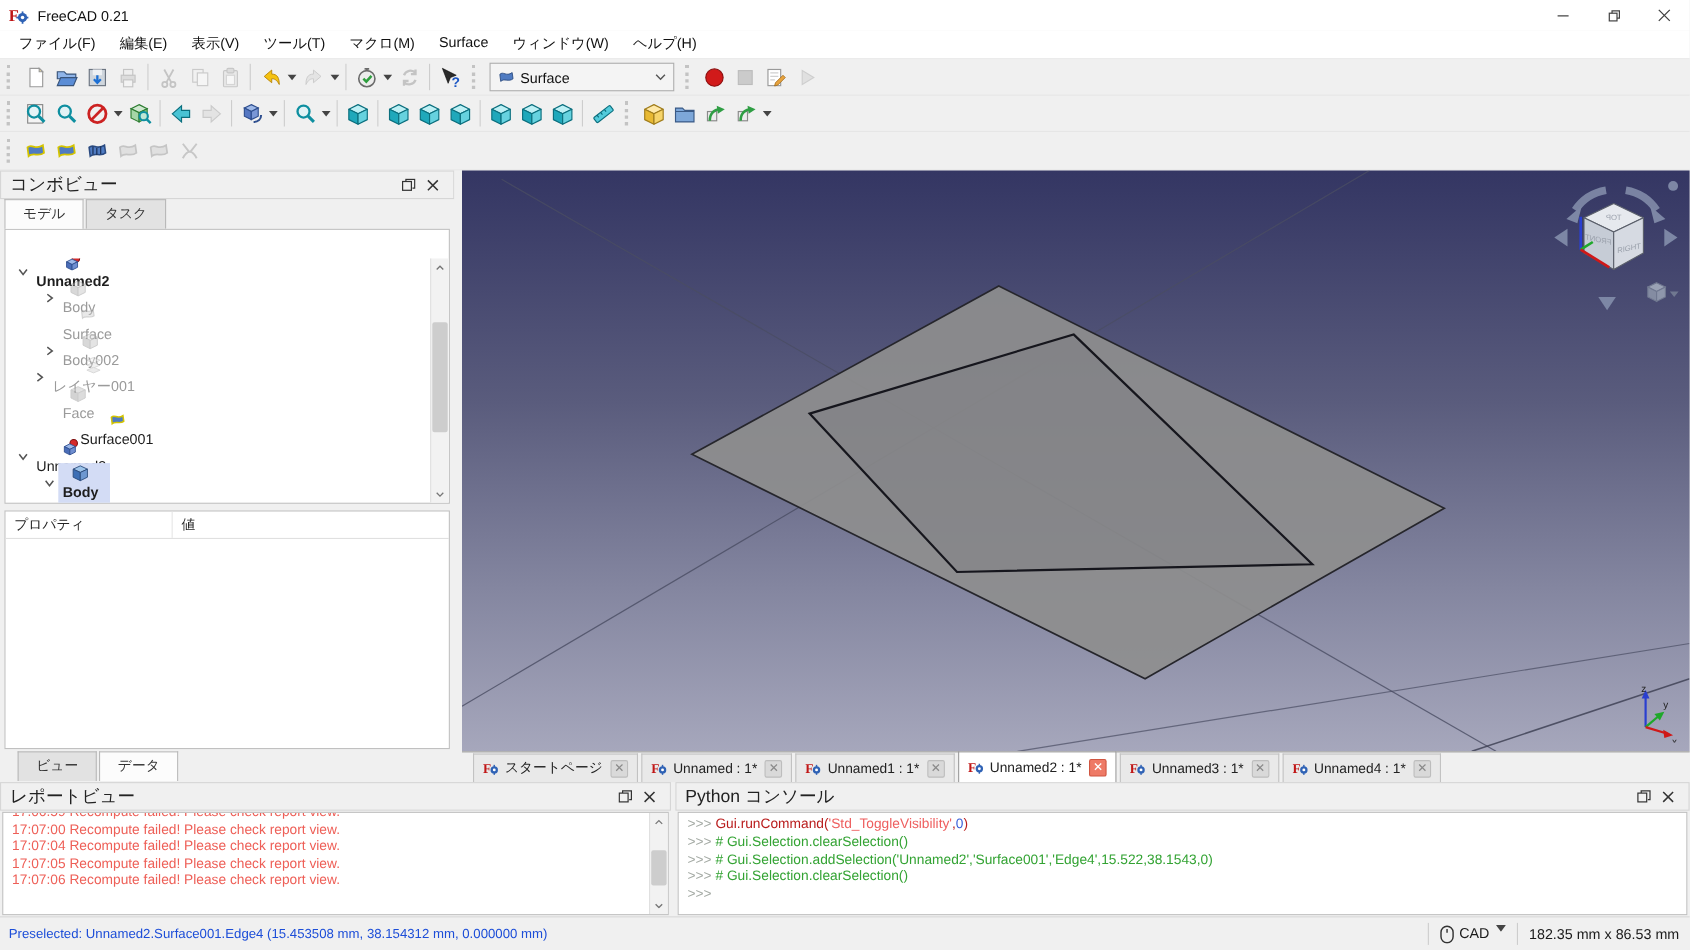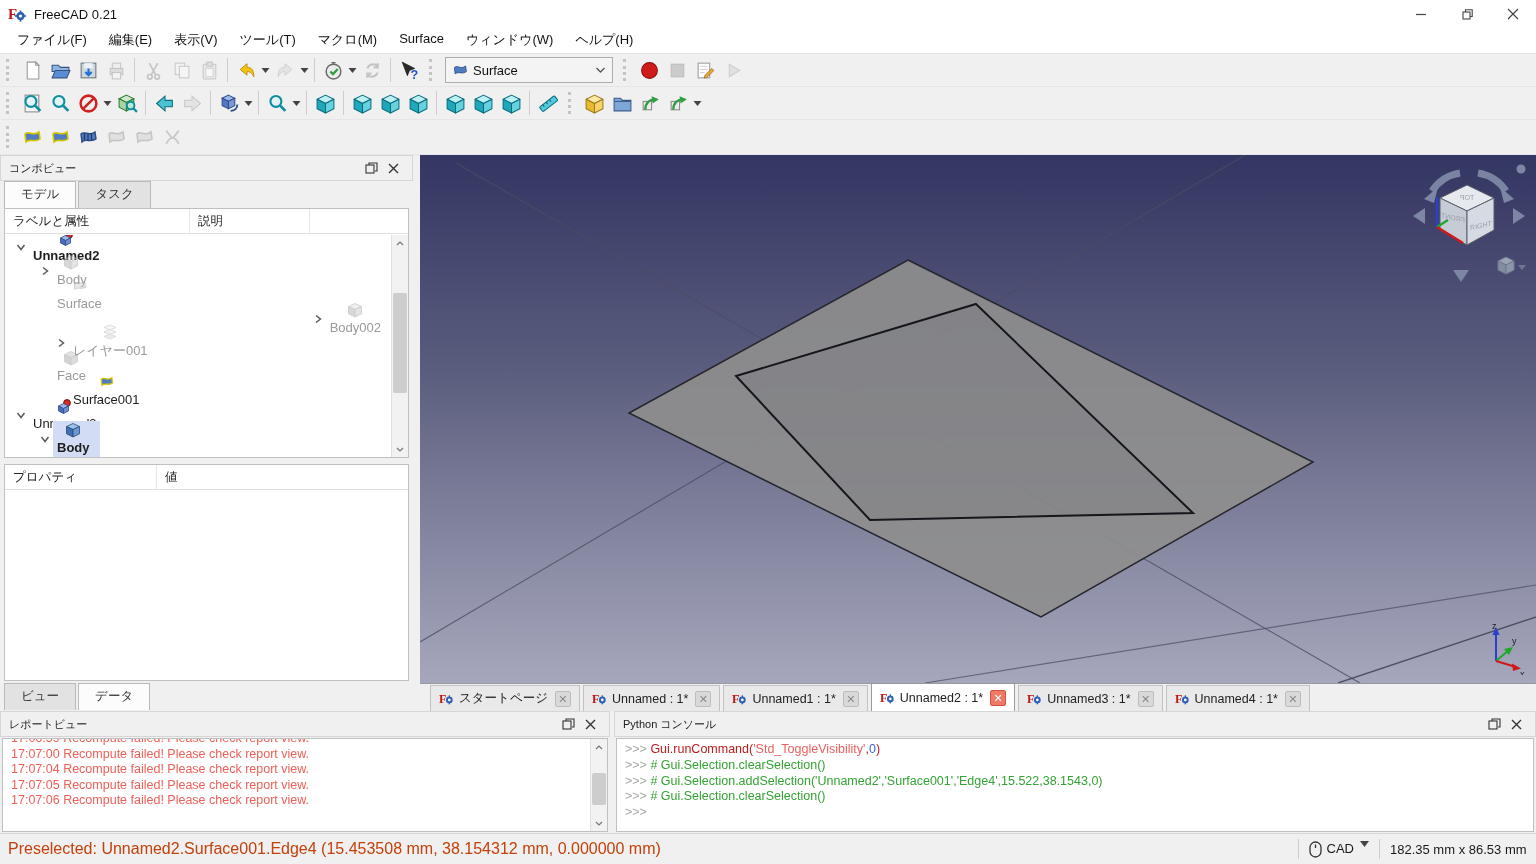--- a/index.html
+++ b/index.html
@@ -25,21 +25,21 @@
   .thandle { width:8px; height:22px; border-left:3px dotted #c3c3c3; margin:0 4px 0 6px; }
   .tbtn { height:28px; min-width:28px; padding:0 1px; display:inline-flex; align-items:center; justify-content:center; border-radius:3px; }
   .tbtn.disabled { opacity:.5; filter:grayscale(1); }
   .dd-arrow { width:11px; height:28px; display:inline-flex; align-items:center; justify-content:center; }
   .tsep { width:1px; height:24px; background:#cdcdcd; margin:0 4px; }
   #wb-combo { height:26px; width:168px; background:#f4f4f4; border:1px solid #adadad; display:flex; align-items:center; padding:0 6px; margin:0 4px; }
   #wb-combo .wb-label { flex:1; margin-left:5px; font-size:13px; color:#111; }
 
   
   #left-dock { position:absolute; left:0; top:155px; width:413px; height:556px; background:#f0f0f0; }
-  .dock-title { height:26px; display:flex; align-items:center; padding:0 8px; border:1px solid #d6d6d6; background:#f0f0f0; font-size:11px; color:#222; }
+  .dock-title { height:26px; display:flex; align-items:center; padding:0 8px; border:1px solid #d6d6d6; background:#f0f0f0; font-size:16px; color:#222; }
   .dock-title .spacer { flex:1; }
   .dock-icon { width:22px; height:18px; display:flex; align-items:center; justify-content:center; color:#333; }
   .tab-strip { display:flex; align-items:flex-end; height:27px; padding-left:4px; }
   .ui-tab { padding:4px 16px 5px; font-size:12.5px; border:1px solid #b9b9b9; border-bottom:none; background:#e2e2e2; color:#333; margin-right:2px; }
   .ui-tab.active { background:#fcfcfc; position:relative; z-index:2; }
   .panel-box { position:absolute; left:4px; width:405px; background:#fff; border:1px solid #c0c0c0; }
   #tree-box { top:53px; height:250px; overflow:hidden; }
   #prop-box { top:309px; height:217px; }
   .col-header { height:25px; border-bottom:1px solid #e0e0e0; display:flex; font-size:12.5px; color:#222; align-items:center; }
   .col-header .col { padding:0 8px; border-right:1px solid #e6e6e6; height:100%; display:flex; align-items:center; }
@@ -54,21 +54,21 @@
   .tree-row.bold .t-label { font-weight:bold; }
   .tree-row .sel-wrap { display:flex; align-items:center; padding:1px 4px;flex-direction:column; }
   .tree-row.selected .sel-wrap { background:#d3dcf5; }
   .exp-svg { transition:none; }
   .exp-open { transform:rotate(90deg); }
   
   .vscroll { position:absolute; right:0; top:26px; bottom:0; width:17px; background:#f2f2f2; border-left:1px solid #e0e0e0; }
   .vscroll .sb-btn { position:absolute; left:0; width:16px; height:16px; color:#8a8a8a; font-size:9px; display:flex; align-items:center; justify-content:center; }
   .vscroll .sb-up { top:0; } .vscroll .sb-down { bottom:0; }
   .vscroll .sb-thumb { position:absolute; left:1px; width:14px; background:#cdcdcd; border-radius:2px; }
-  #prop-bottom-tabs { position:absolute; left:4px; top:528px; display:flex; }
+  #prop-bottom-tabs { position:absolute; left:16px; top:528px; display:flex; }
   
   #dock-splitter { position:absolute; left:413px; top:155px; width:7px; height:556px; background:#f0f0f0; }
 
   
   #viewport { position:absolute; left:420px; top:155px; width:1116px; height:528px; background:linear-gradient(180deg,#343663 0%,#52547550 0%,#343663 0%, #3b3d68 8%, #5a5c7d 40%, #8486a0 72%, #a6a7bc 100%); overflow:hidden; }
   #scene-svg { position:absolute; inset:0; }
   #navcube { position:absolute; right:8px; top:6px; width:118px; height:122px; }
   #axis-ind { position:absolute; right:10px; bottom:8px; width:44px; height:58px; }
 
   
@@ -84,21 +84,21 @@
   .dock-body { position:absolute; left:2px; right:2px; top:27px; bottom:1px; background:#fff; border:1px solid #c0c0c0; overflow:hidden; }
   #report-lines { margin-top:-9px; padding:1px 8px; }
   .report-line { font-size:12.5px; line-height:15.5px; color:#ee5f57; white-space:nowrap; }
   #python-lines { padding:3px 8px; }
   .py-line { font-size:12.5px; line-height:15.8px; white-space:nowrap; }
   .py-prompt { color:#a4aaa4; } .py-code { color:#b91c1c; } .py-comment { color:#33a333; }
   .py-string { color:#ee5f5f; } .py-number { color:#3a5fd9; }
 
   
   #statusbar { position:absolute; left:0; top:833px; width:100%; height:31px; background:#f0f0f0; border-top:1px solid #d7d7d7; display:flex; align-items:center; }
-  #status-text { margin-left:8px; font-size:16px; color:#c2410c; }
+  #status-text { margin-left:8px; font-size:12px; color:#1d4ed8; }
   #status-right { position:absolute; right:6px; display:flex; align-items:center; height:100%; }
   .status-sep { width:1px; height:20px; background:#cdcdcd; margin:0 10px; }
   #nav-style { display:flex; font-size:13px; color:#1a1a1a; }
   #dims { font-size:13px; color:#1a1a1a; min-width:140px; }
 
   svg { display:block; }
 </style>
 </head>
 <body>
 
@@ -525,24 +525,20 @@
             <path d="M1 1l9 9M10 1l-9 9" stroke="#333" stroke-width="1.4"></path>
           </svg>
         </span>
     </div>
     <div class="tab-strip">
       <span class="ui-tab active">モデル</span>
       <span class="ui-tab">タスク</span>
     </div>
 
     <div class="panel-box" id="tree-box">
-      <div class="col-header">
-        <span class="col" style="width:185px">ラベルと属性</span>
-        <span class="col" style="width:120px">説明</span>
-      </div>
       <div id="tree-rows">
           <div class="tree-row bold" style="padding-left: 8px;">
             <span class="expander">
               <svg class="exp-svg exp-open" width="10" height="10" viewBox="0 0 10 10">
                 <polyline points="3,1.5 7.5,5 3,8.5" fill="none" stroke="#555" stroke-width="1.4"></polyline>
               </svg>
             </span>
             <span class="sel-wrap">
               <span class="t-icon">
                 <svg width="17" height="16" viewBox="0 0 16 16">
@@ -580,40 +576,40 @@
             <span class="expander"></span>
             <span class="sel-wrap">
               <span class="t-icon">
                 <svg width="17" height="15" viewBox="0 0 20 20">
                   <path d="M3 7 C7 3 10 10 17 5 L18 12 C13 16 8 11 4 15 Z" fill="#cfcfcf" stroke="#9a9a9a" stroke-width="1.4"></path>
                 </svg>
               </span>
               <span class="t-label">Surface</span>
             </span>
           </div>
-          <div class="tree-row grayed" style="padding-left: 32px; justify-content: flex-end;">
+          <div class="tree-row grayed" style="padding-left: 32px;">
             <span class="expander">
               <svg class="exp-svg " width="10" height="10" viewBox="0 0 10 10">
                 <polyline points="3,1.5 7.5,5 3,8.5" fill="none" stroke="#555" stroke-width="1.4"></polyline>
               </svg>
             </span>
             <span class="sel-wrap">
               <span class="t-icon">
                 <svg width="16" height="16" viewBox="0 0 16 16">
                   <g stroke="#8a8a8a" stroke-width=".8">
                     <polygon points="8,1.5 14.5,4.5 8,7.5 1.5,4.5" fill="#dcdcdc"></polygon>
                     <polygon points="1.5,4.5 8,7.5 8,15 1.5,11.8" fill="#aaaaaa"></polygon>
                     <polygon points="14.5,4.5 8,7.5 8,15 14.5,11.8" fill="#c4c4c4"></polygon>
                   </g>
                 </svg>
               </span>
               <span class="t-label">Body002</span>
             </span>
           </div>
-          <div class="tree-row grayed" style="padding-left: 48px;">
+          <div class="tree-row grayed" style="padding-left: 23px;">
             <span class="expander">
               <svg class="exp-svg " width="10" height="10" viewBox="0 0 10 10">
                 <polyline points="3,1.5 7.5,5 3,8.5" fill="none" stroke="#555" stroke-width="1.4"></polyline>
               </svg>
             </span>
             <span class="sel-wrap">
               <span class="t-icon">
                 <svg width="16" height="16" viewBox="0 0 16 16">
                   <path d="M8 1l6 2.5L8 6 2 3.5z" fill="#f0f0f0" stroke="#a5a5a5" stroke-width=".8"></path>
                   <path d="M8 5.5l6 2.5L8 10.5 2 8z" fill="#e2e2e2" stroke="#a5a5a5" stroke-width=".8"></path>

